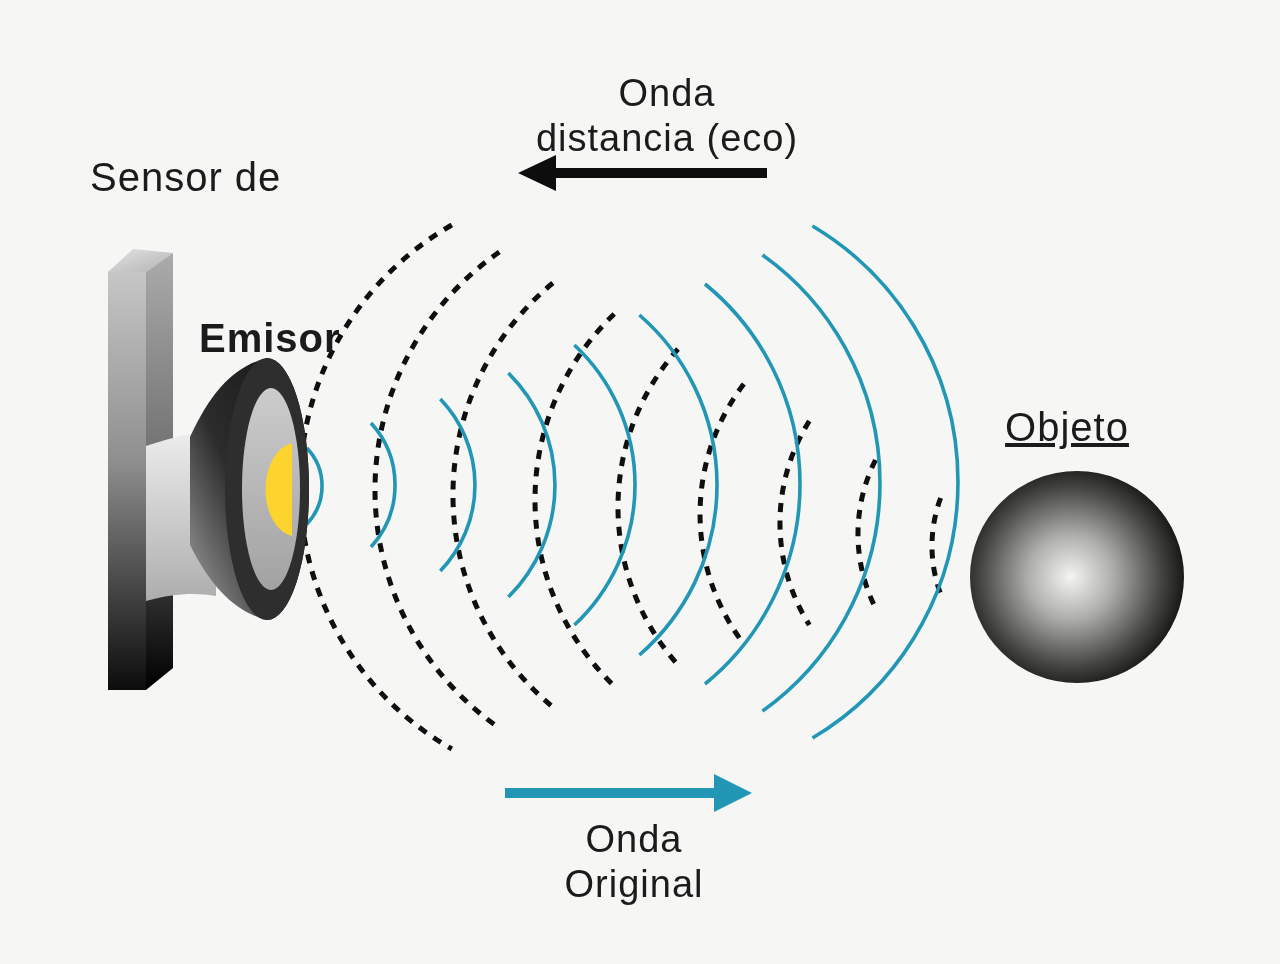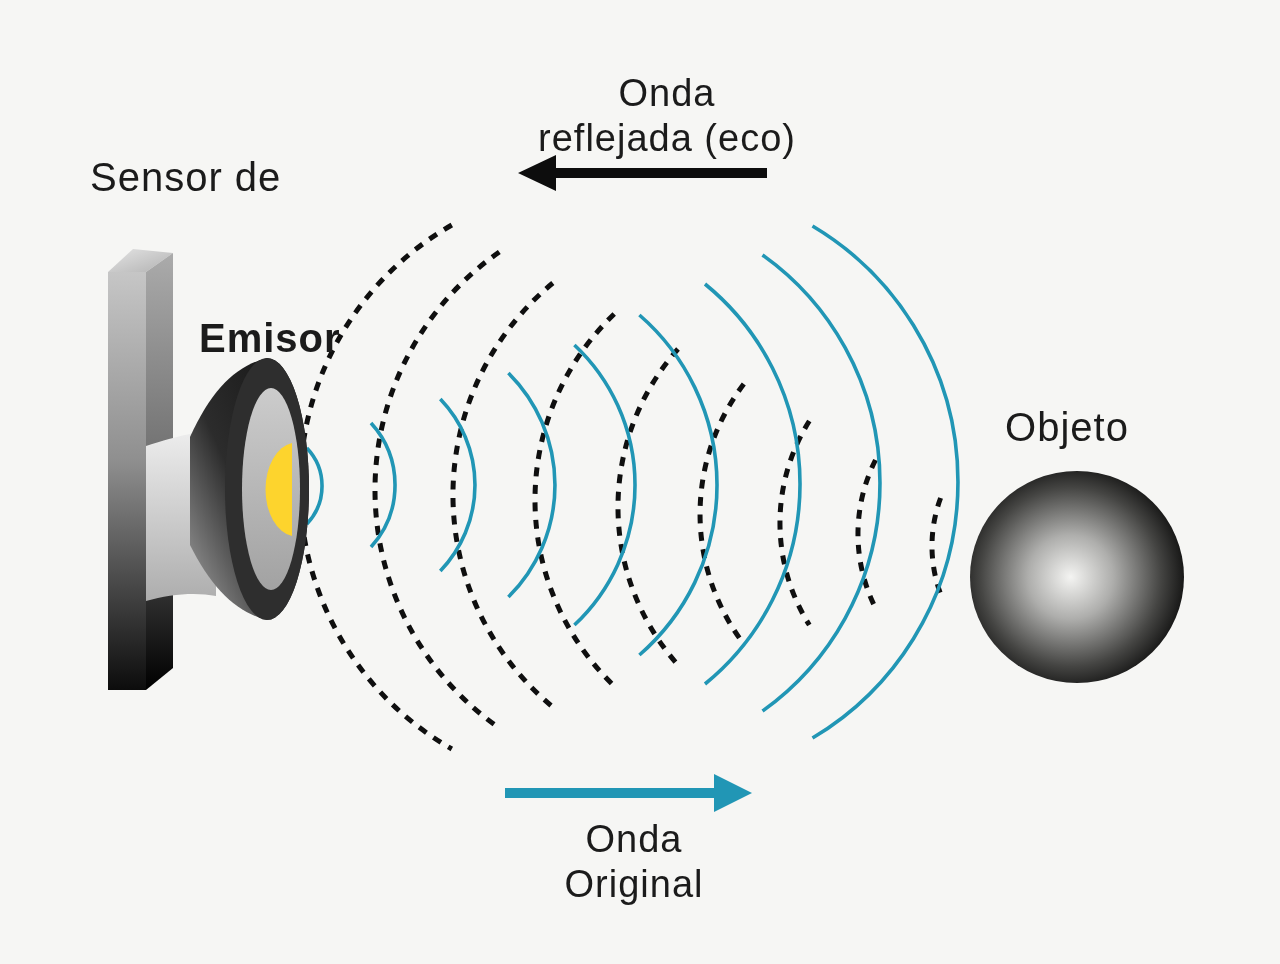--- a/index.html
+++ b/index.html
@@ -34,21 +34,21 @@
     margin-top: 11px;
   }
   .label .line { display: block; }
   .label.centered { text-align: center; }
   .wave-label {
     font-size: 38px;
     line-height: 45px;
   }
   .sensor-label   { left: 90px;  top: 140px; }
   .emitter-label  { left: 199px; top: 301px; font-weight: bold; }
-  .object-label   { left: 967px; top: 390px; width: 200px; }
+  .object-label   { left: 967px; top: 390px; width: 200px; text-decoration: underline; }
   .reflected-label{ left: 467px; top: 60px;  width: 400px; }
   .original-label { left: 434px; top: 806px; width: 400px; }
 </style>
 </head>
 <body>
 
 <div class="stage">
 
   <svg class="scene" viewBox="0 0 1280 964">
     <defs>
@@ -139,21 +139,21 @@
   <div class="label emitter-label">
     <span>Emisor</span>
   </div>
 
   <div class="label centered object-label">
     <span>Objeto</span>
   </div>
 
   <div class="label centered wave-label reflected-label">
     <span class="line">Onda</span>
-    <span class="line">reflejada (eco)</span>
+    <span class="line">distancia (eco)</span>
   </div>
 
   <div class="label centered wave-label original-label">
     <span class="line">Onda</span>
     <span class="line">Original</span>
   </div>
 
 </div>
 
 </body></html>

